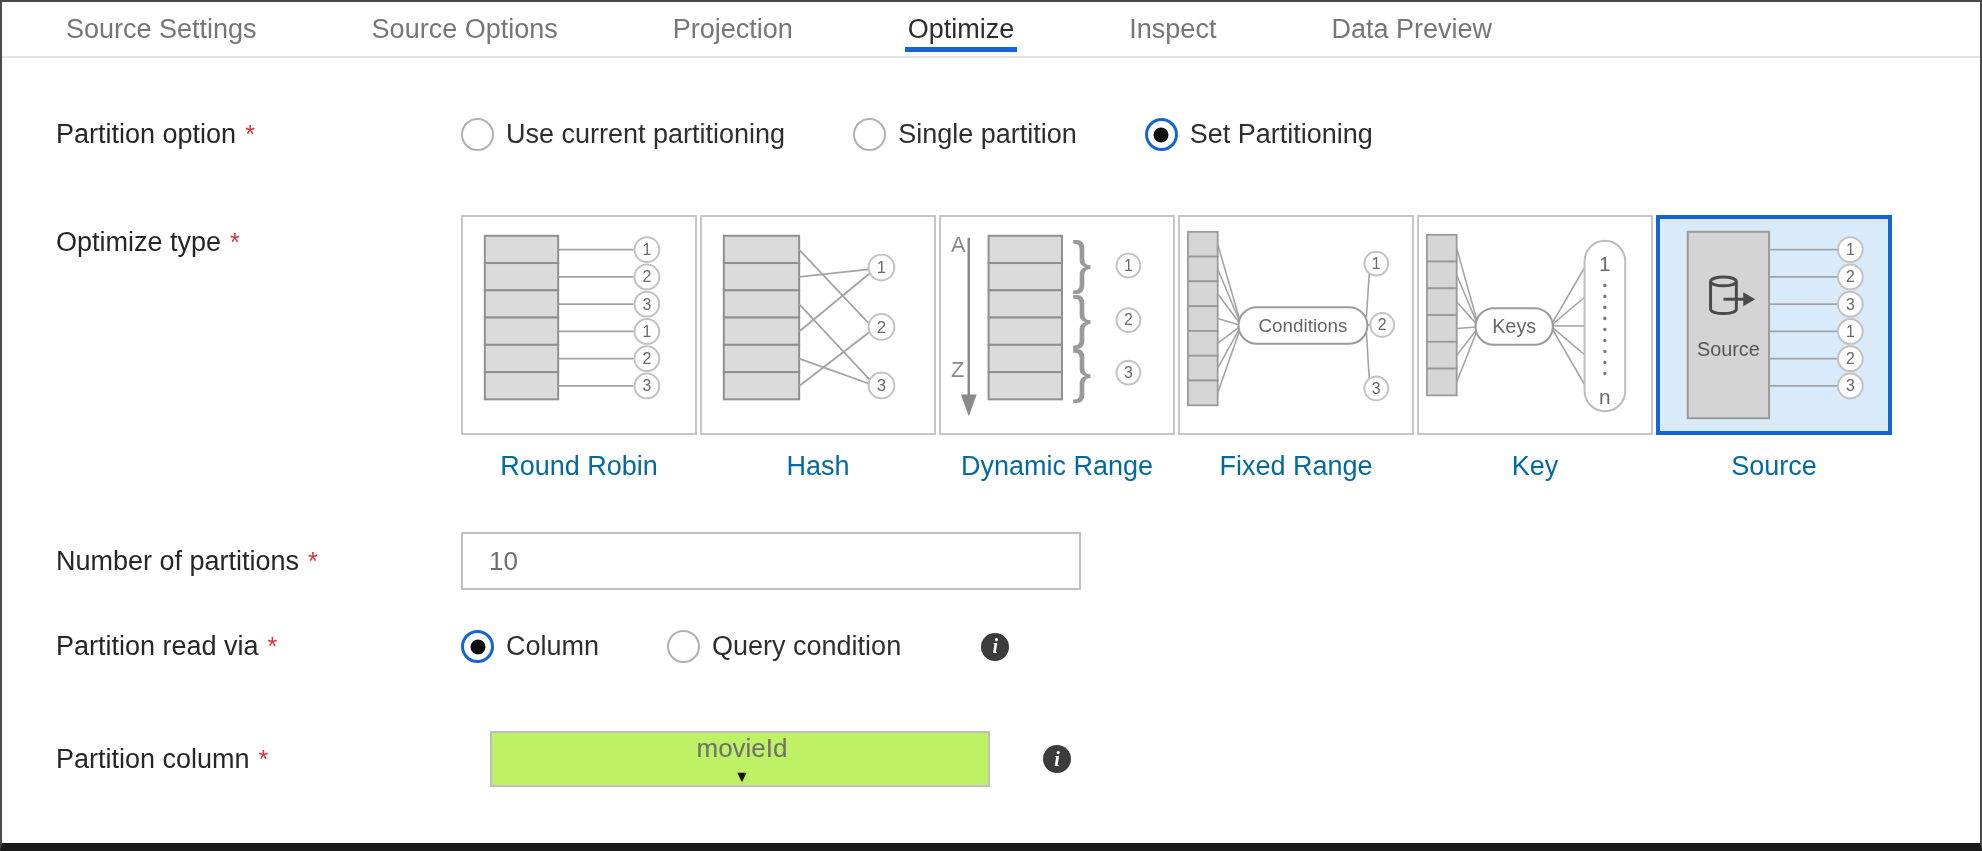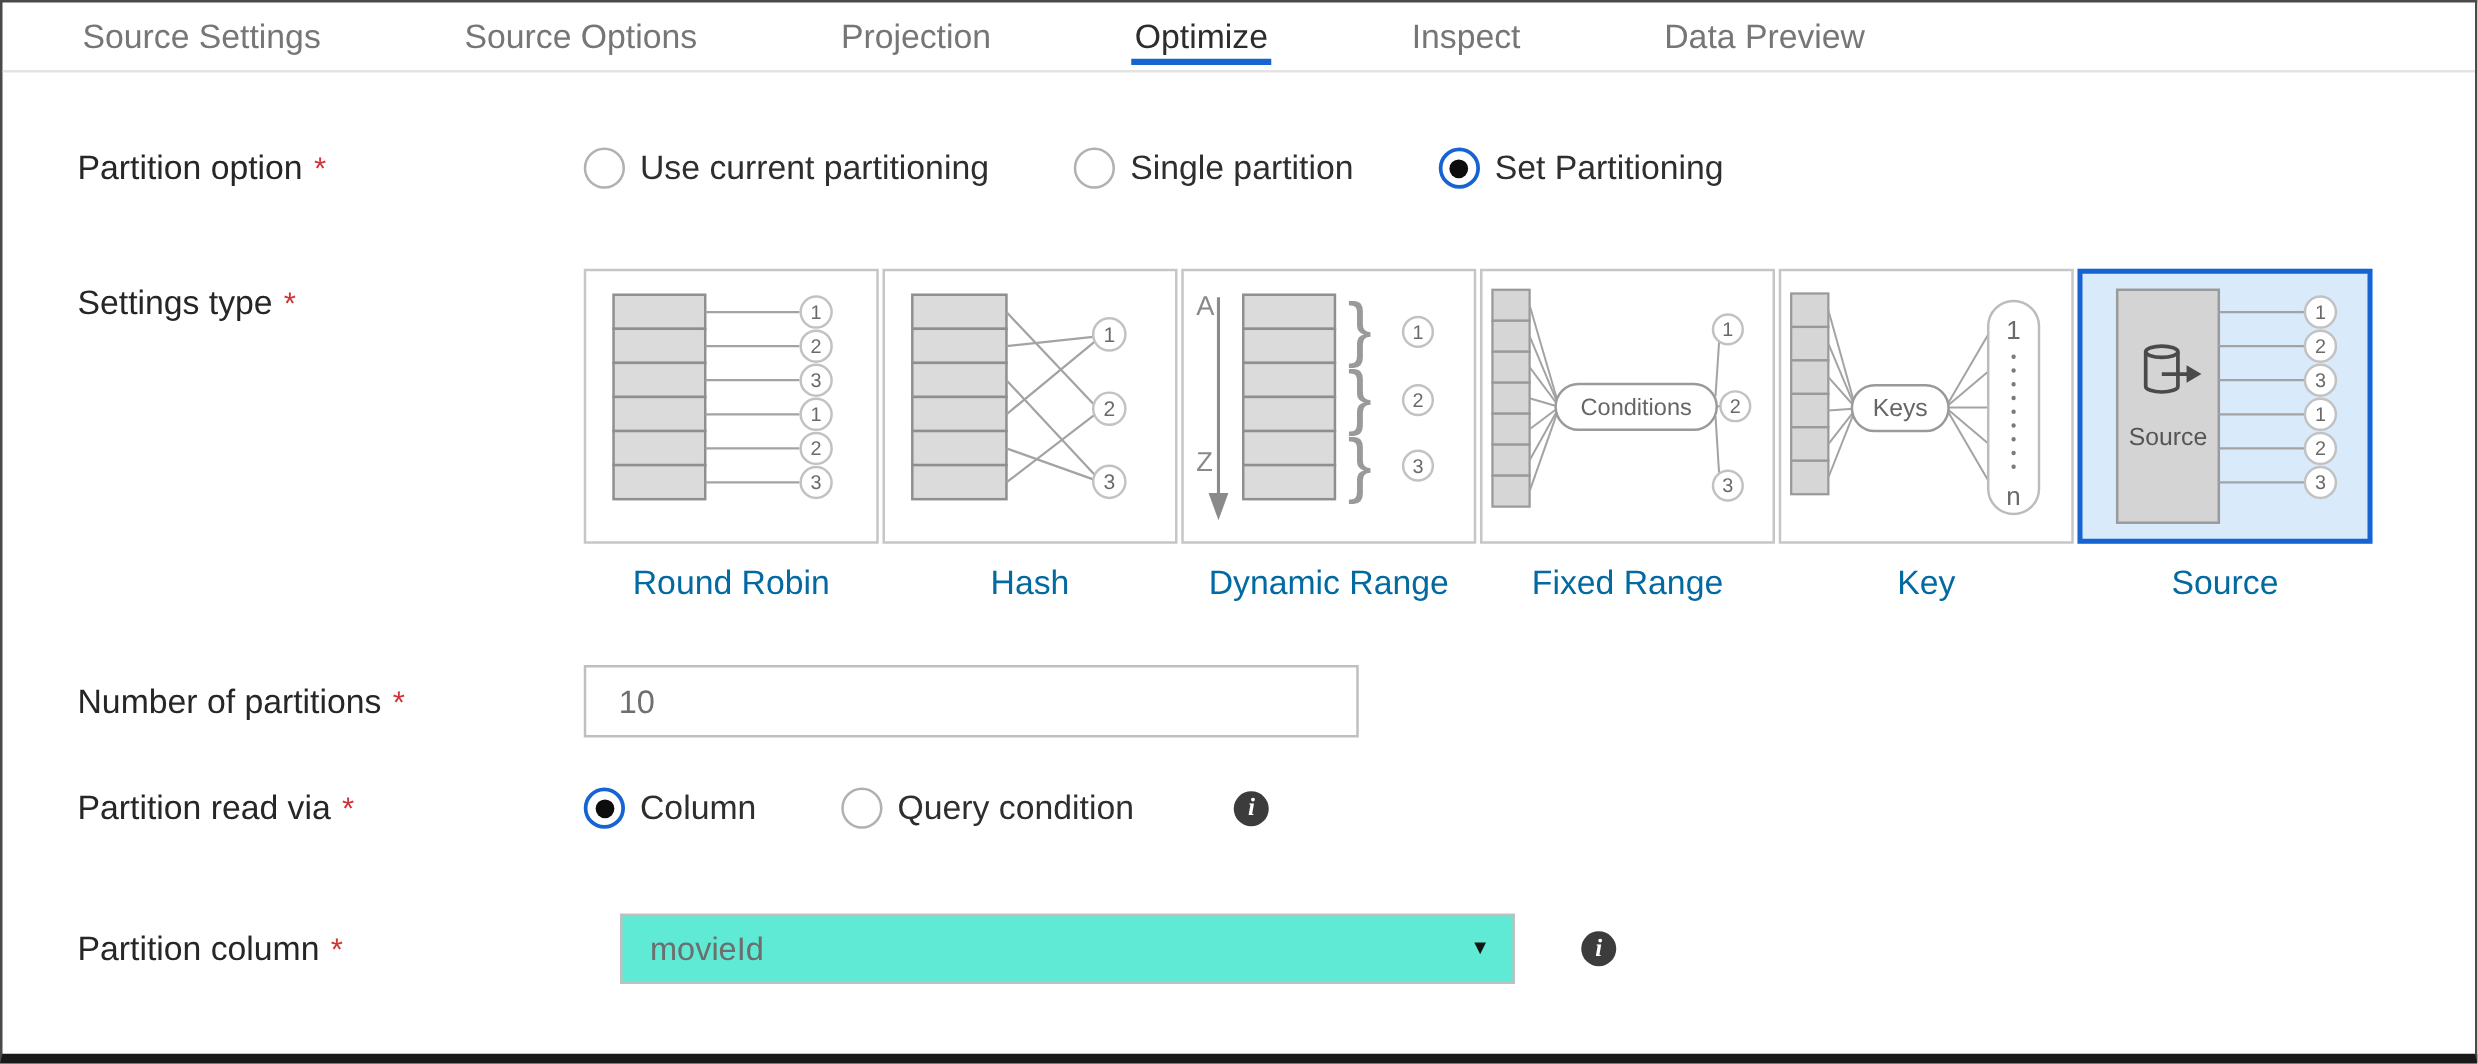--- a/index.html
+++ b/index.html
@@ -15,21 +15,21 @@
   .screen{
     position:relative;width:1982px;height:851px;background:#fff;
     border:2px solid #4a4a4a;border-bottom:8px solid #191919;overflow:hidden;
   }
   
   .tabbar{display:flex;align-items:center;gap:115px;height:56px;padding-left:64px;border-bottom:2px solid #e3e3e3;}
   .tab{position:relative;height:100%;display:flex;align-items:center;font-size:27px;color:#767676;cursor:pointer;white-space:nowrap;}
   .tab.active{color:#2d2d2d;}
   .tab.active::after{content:"";position:absolute;left:-3px;right:-3px;bottom:4px;height:5px;background:var(--accent);}
   
-  .content{padding-left:34px;margin-left:26px;}
+  .content{padding-left:54px;}
   .row{display:flex;align-items:center;}
   .flabel{width:405px;flex:none;font-size:27px;color:#262626;display:flex;align-items:baseline;}
   .req{color:var(--req);margin-left:9px;font-size:25px;}
   
   .row-option{margin-top:60px;}
   .radio-group{display:flex;align-items:flex-end;gap:68px;}
   .radio-group.wide{gap:68px;}
   .radio{display:flex;align-items:center;cursor:pointer;}
   .rb{position:relative;width:33px;height:33px;border-radius:50%;border:2px solid #b1b1b1;background:#fff;margin-right:12px;flex:none;}
   .radio.selected .rb{border:3px solid var(--accent);}
@@ -45,21 +45,21 @@
   .tile svg{display:block;width:100%;height:100%;}
   .tile-caption{margin-top:16px;text-align:center;font-size:27px;color:#0369a1;}
   
   .row-partitions{margin-top:50px;}
   .text-input{width:620px;height:58px;border:2px solid #bfbfbf;background:#fff;font-family:Liberation Sans, sans-serif;font-size:26px;color:#6f6f6f;padding:0 26px;outline:none;}
   .row-readvia{margin-top:40px;}
   .info-icon{width:28px;height:28px;border-radius:50%;background:#3c3c3c;color:#fff;display:flex;align-items:center;justify-content:center;font-family:"Liberation Serif",serif;font-size:20px;font-weight:bold;font-style:italic;flex:none;cursor:pointer;}
   .info-readvia{margin-left:80px;}
   .info-column{margin-left:24px;}
   .row-column{margin-top:68px;gap:29px;}
-  .dropdown{width:716px;height:56px;border:2px solid #bfbfbf;background:#5eead4;display:flex;align-items:center;justify-content:space-between;padding:0 18px 0 22px;cursor:pointer;}
+  .dropdown{width:500px;height:56px;border:2px solid #bfbfbf;background:#bef264;display:flex;align-items:center;justify-content:space-between;padding:0 18px 0 22px;cursor:pointer;flex-direction:column;}
   .dropdown-value{font-size:26px;color:#6e6e6e;}
   .caret{font-size:16px;color:#141414;line-height:1;}
   
   text{font-family:"Liberation Sans",sans-serif;}
 </style>
 </head>
 <body>
 
 <div class="screen">
 
@@ -90,21 +90,21 @@
         </div>
         <div class="radio selected">
           <span class="rb"></span>
           <span class="radio-label">Set Partitioning</span>
         </div>
       </div>
     </div>
 
     <div class="row row-type">
       <div class="flabel">
-        <span>Settings type</span>
+        <span>Optimize type</span>
         <span class="req">*</span>
       </div>
       <div class="tiles">
 
         <div class="tile-wrap">
           <div class="tile">
             <svg viewBox="0 0 230 212">
               <g fill="#dbdbdb" stroke="#8f8f8f" stroke-width="2">
                 <rect x="20" y="16" width="74" height="27.5"></rect>
                   <rect x="20" y="43.5" width="74" height="27.5"></rect>

